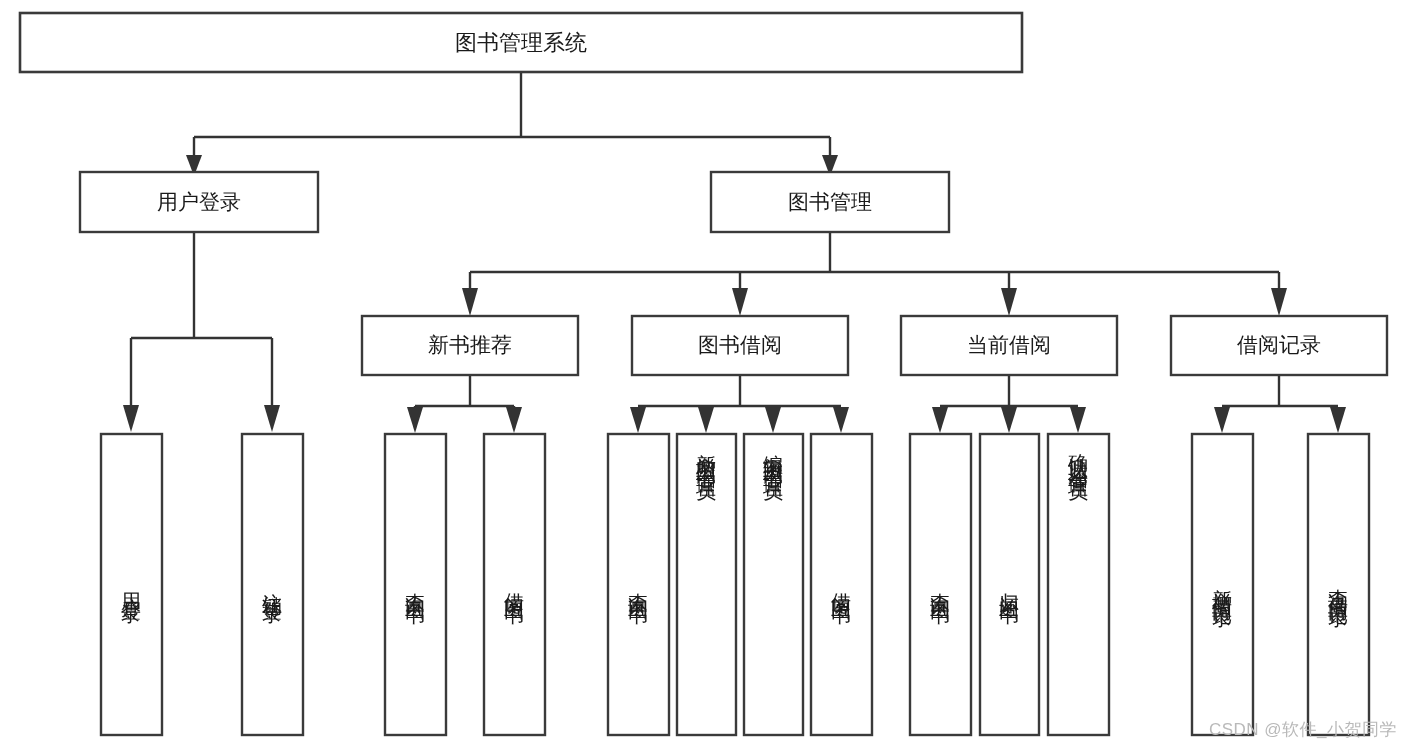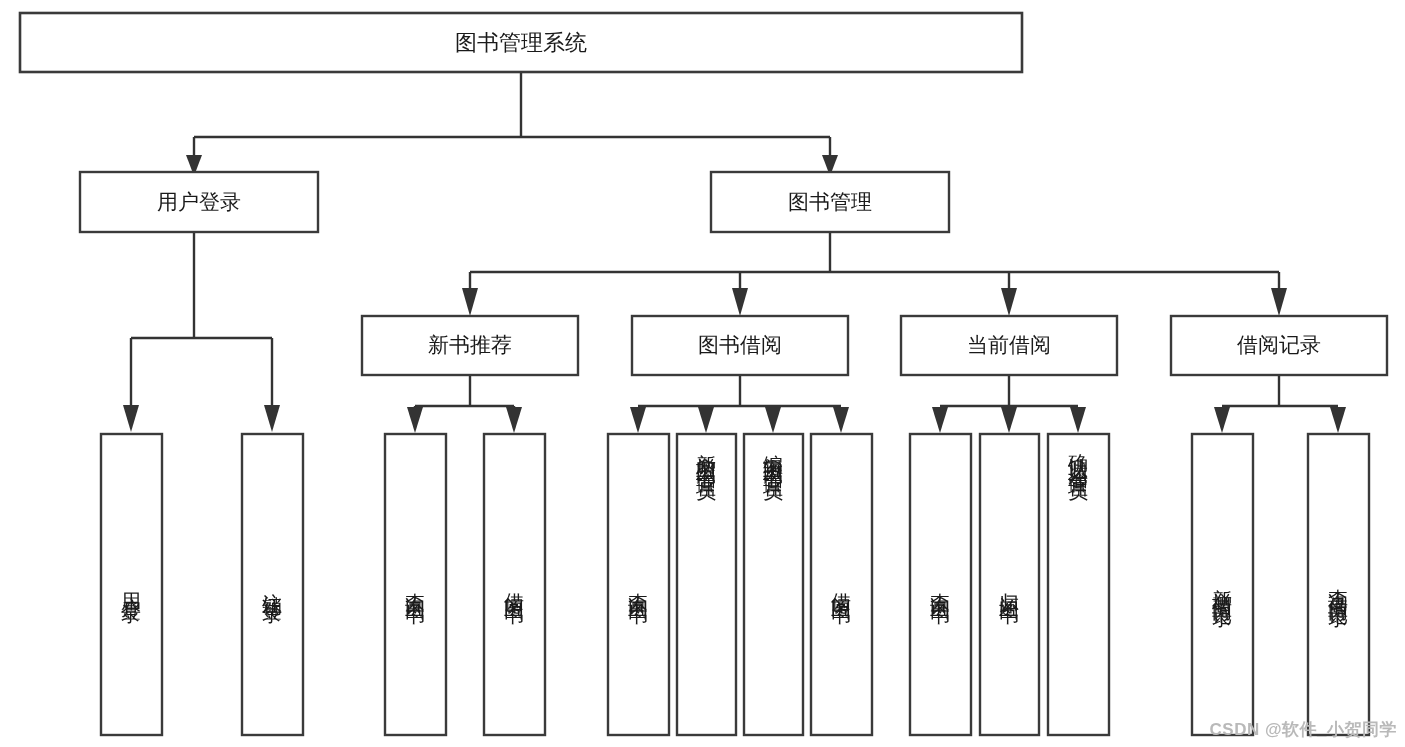--- a/index.html
+++ b/index.html
@@ -85,21 +85,20 @@
   #watermark {
     position: absolute;
     right: 8px;
     bottom: 6px;
     font-family: "Liberation Sans", "DejaVu Sans", sans-serif;
     font-size: 17px;
     color: #b9b9b9;
     letter-spacing: 0.5px;
     user-select: none;
     white-space: nowrap;
-    font-weight: bold;
   }
 </style>
 </head>
 <body>
 
 <div id="diagram-root">
 
   <svg id="tree-svg" viewBox="0 0 1405 747">
 
     <g>

